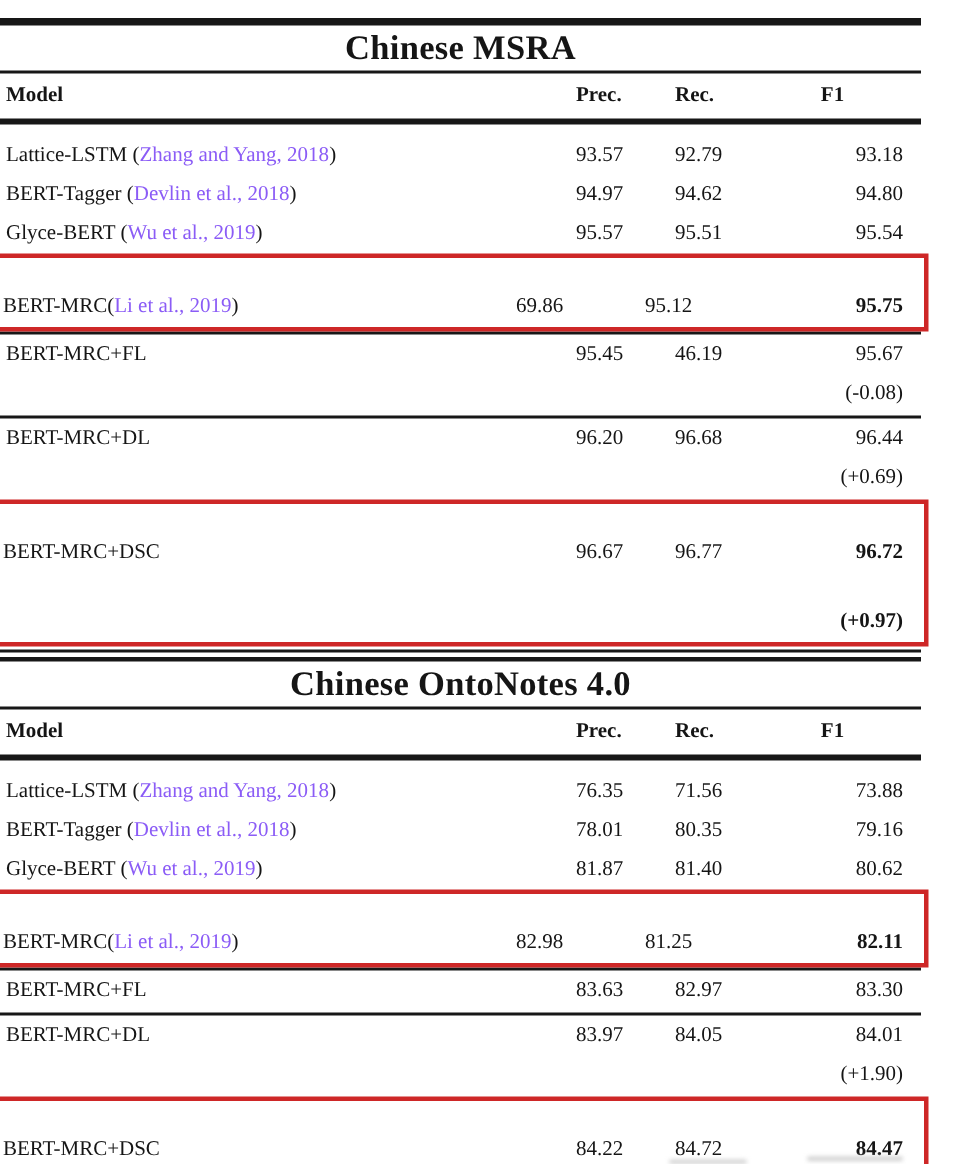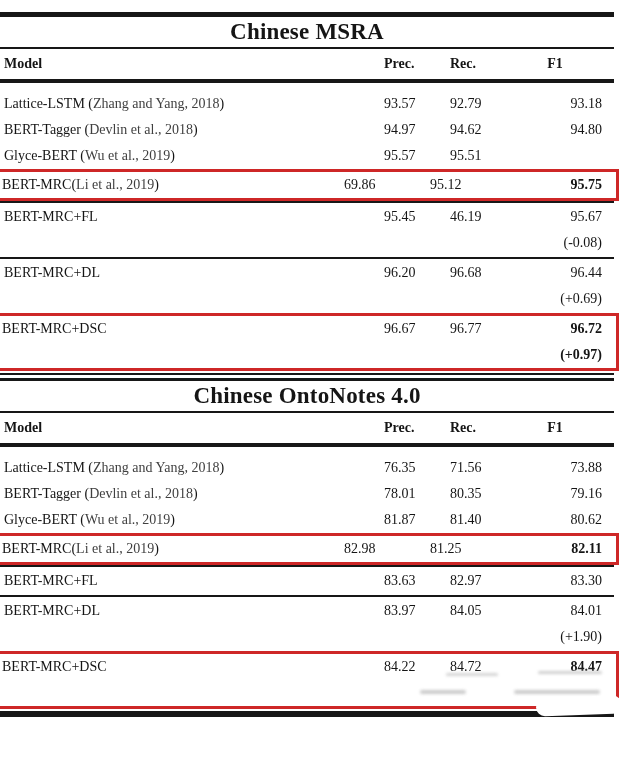--- a/index.html
+++ b/index.html
@@ -24,22 +24,22 @@
   .row{
     display:grid;grid-template-columns:1fr 66px 64px 100px;
     align-items:baseline;font-size:14px;line-height:26px;
   }
   .header-row{font-weight:bold;line-height:30px;}
   .header-row .f1{text-align:center;padding-right:18px;}
   .cell{white-space:nowrap;}
   .model{padding-left:4px;text-align:left;}
   .num{}
   .f1{text-align:right;padding-right:12px;}
-  .b{font-weight:bold;}
-  .cite{color:#404040;}
+  .b{font-weight:bold;margin-top:20px;}
+  .cite{color:#8b5cf6;}
   .group{padding:1px 0;}
   .boxed{
     position:relative;border:3px solid #ce2727;margin:0 -5px;padding:0 2px;gap:20px;
   }
   .boxed .model{padding-left:2px;}
   .boxed2{padding-bottom:26px;}
   
   .smudge-dash{position:absolute;background:#cccccc;filter:blur(1.5px);border-radius:2px;}
   .dash-a{right:118px;bottom:30px;width:52px;height:3px;background:#d4d4d4;}
   .dash-b{right:14px;bottom:32px;width:64px;height:3px;background:#d0d0d0;}
@@ -79,20 +79,21 @@
     <span class="cell model"><span>BERT-Tagger (</span><span class="cite">Devlin et al., 2018</span><span>)</span></span>
     <span class="cell num">94.97</span>
     <span class="cell num">94.62</span>
     <span class="cell f1">94.80</span>
   </div>
 
   <div class="row">
     <span class="cell model"><span>Glyce-BERT (</span><span class="cite">Wu et al., 2019</span><span>)</span></span>
     <span class="cell num">95.57</span>
     <span class="cell num">95.51</span>
+    <span class="cell f1">95.54</span>
   </div>
 
   <div class="row boxed">
     <span class="cell model"><span>BERT-MRC(</span><span class="cite">Li et al., 2019</span><span>)</span></span>
     <span class="cell num">69.86</span>
     <span class="cell num">95.12</span>
     <span class="cell f1 b">95.75</span>
   </div>
   <div class="rule"></div>
 

